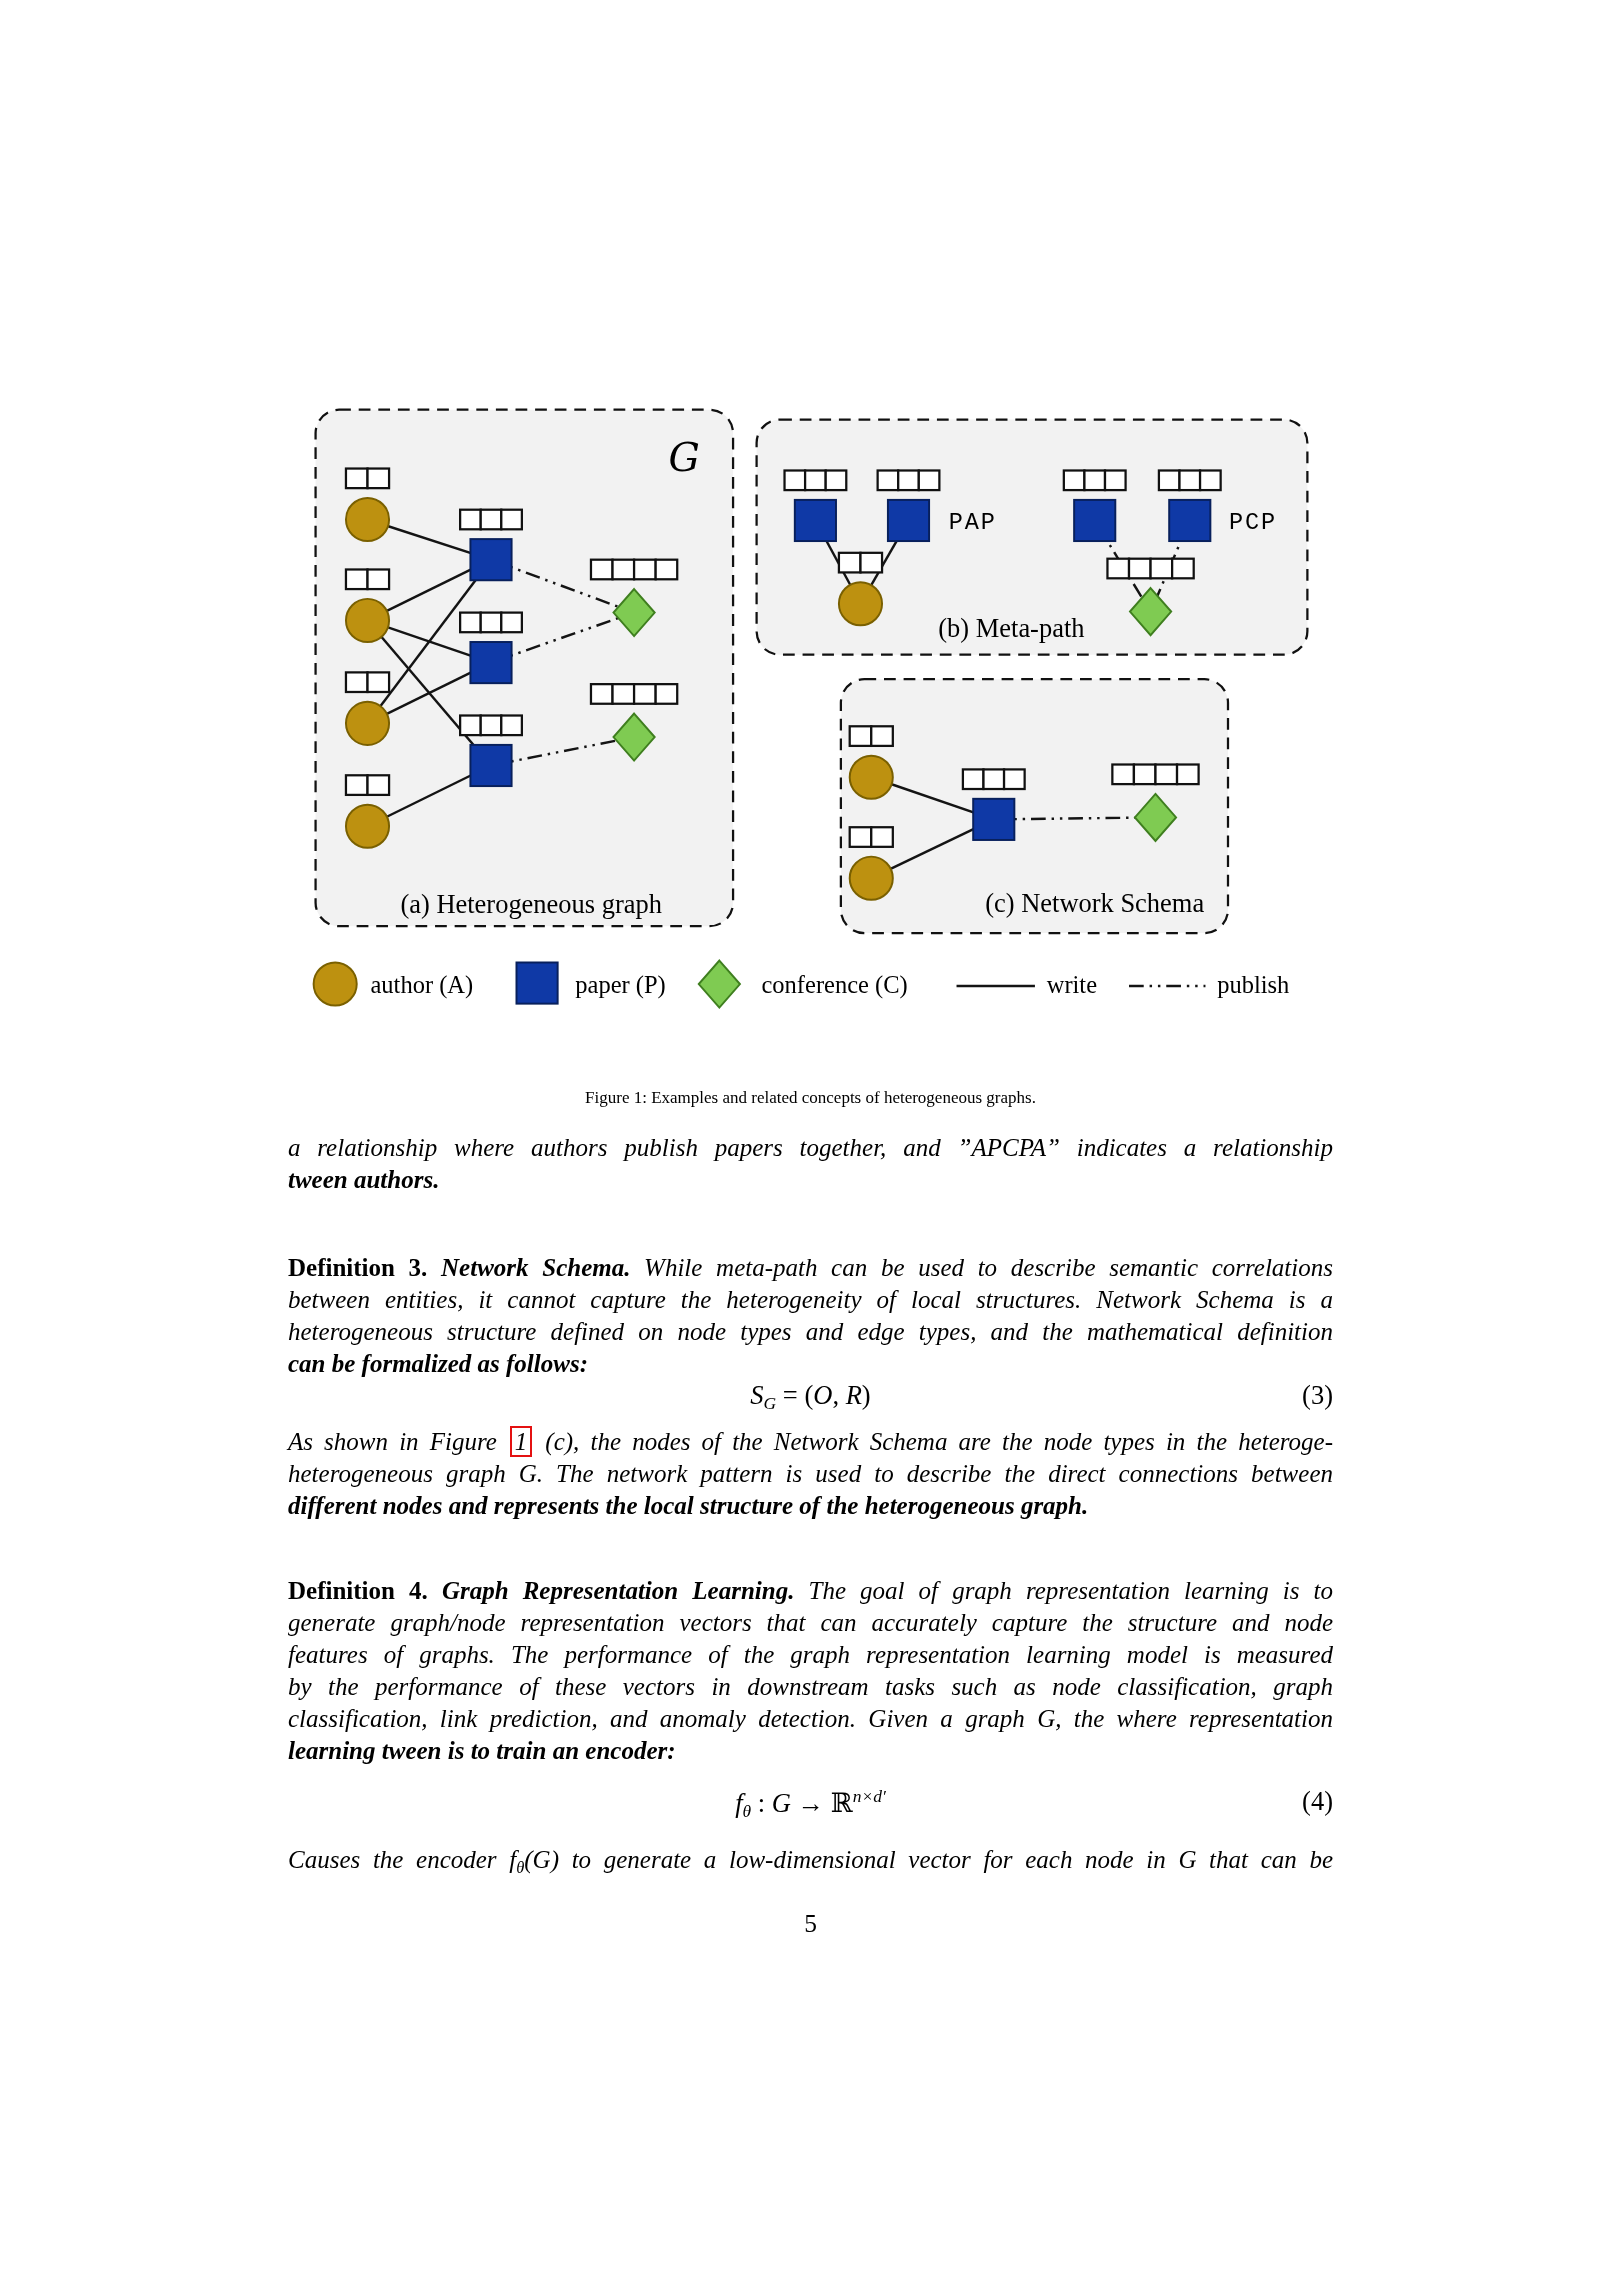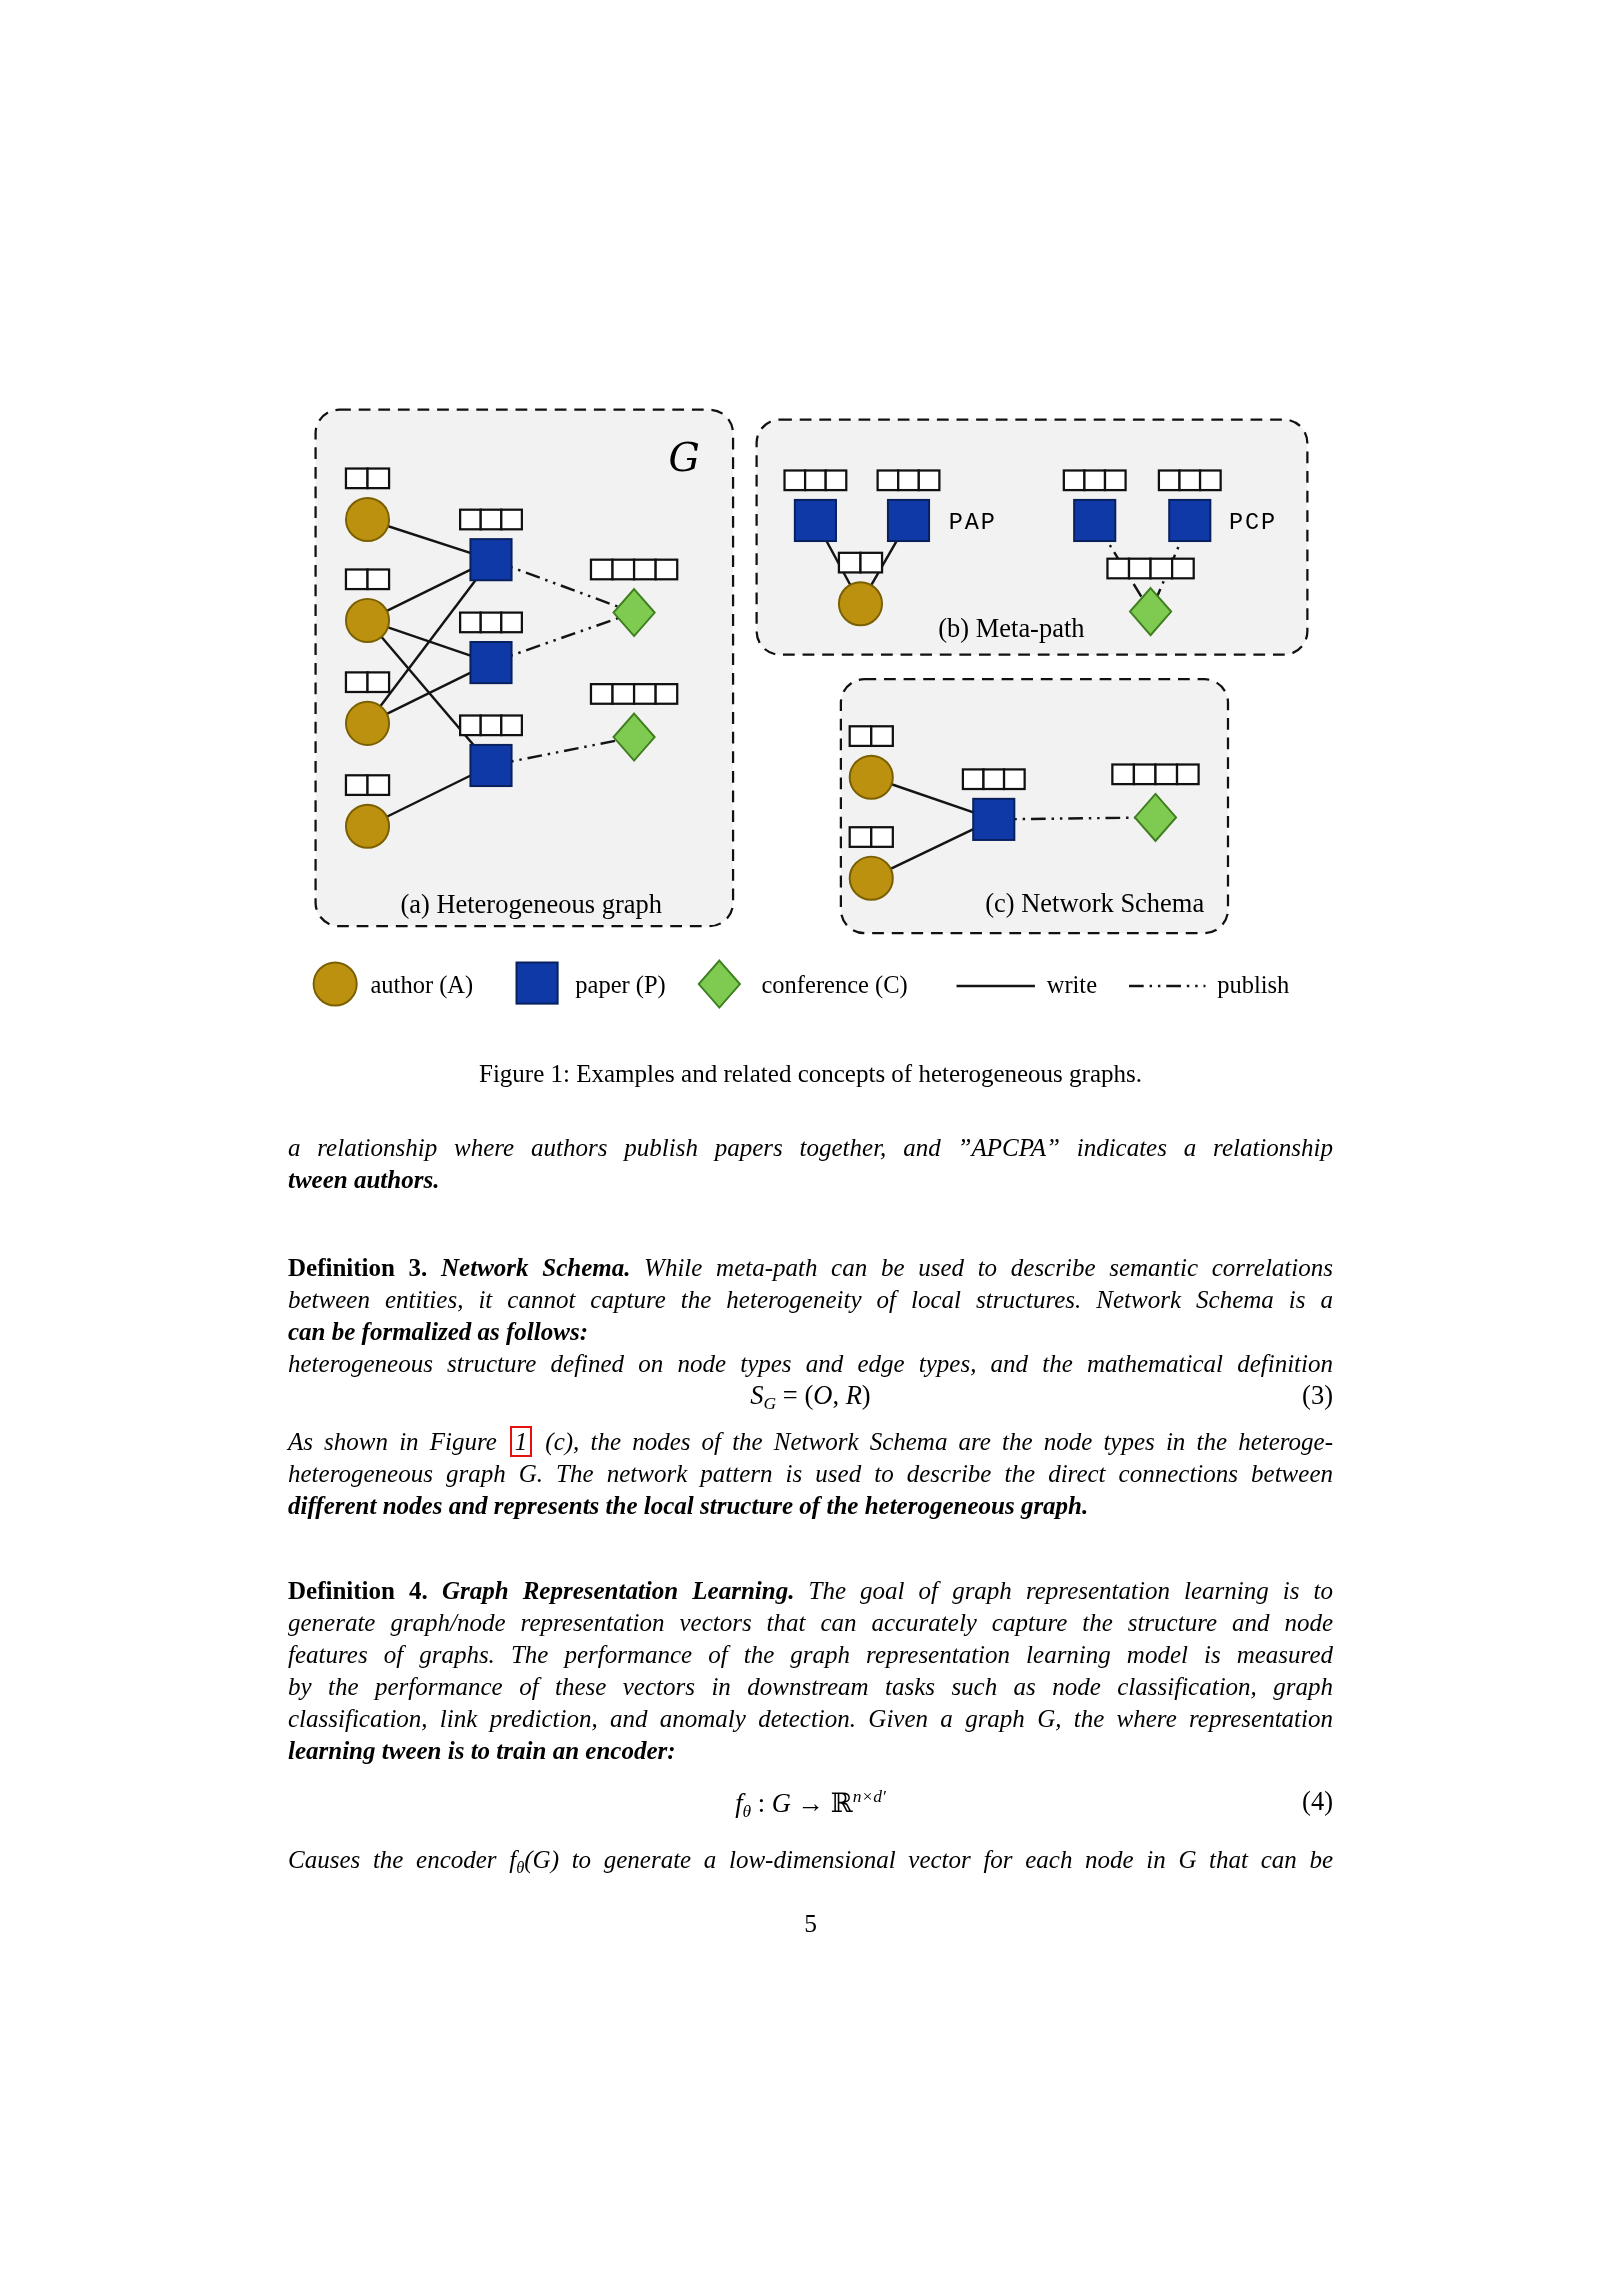--- a/index.html
+++ b/index.html
@@ -11,22 +11,22 @@
   .panel{fill:#F2F2F2;stroke:#111;stroke-width:2.3;stroke-dasharray:12 8;}
   .edge{stroke:#141414;stroke-width:2.5;fill:none;}
   .edge.publish{stroke-dasharray:15 6 2.5 6 2.5 6;}
   .cell{fill:#ffffff;stroke:#111;stroke-width:2.3;}
   text{font-family:"Liberation Serif","DejaVu Serif",serif;}
   .cap{font-size:27px;}
   .mono{font-family:"Liberation Mono","DejaVu Sans Mono",monospace;font-size:24px;letter-spacing:2px;}
   .glabel{font-style:italic;font-size:40px;font-family:"DejaVu Serif","Liberation Serif",serif;}
   .legend-label{font-size:25px;}
   #figure-caption{
-    position:absolute;left:288px;top:1059px;width:1045px;text-align:center;
-    font-size:25px;line-height:29px;
+    position:absolute;left:288px;top:1083px;width:1045px;text-align:center;
+    font-size:17px;line-height:29px;
   }
   #text-column{position:absolute;left:288px;top:0;width:1045px;height:2200px;}
   .para,.eq{position:absolute;left:0;width:100%;}
   .line{
     font-size:25px;line-height:32px;height:32px;
     text-align:justify;text-align-last:justify;
   }
   .line.last{text-align-last:left;font-weight:bold;}
   .run-i{font-style:italic;}
   .run-b{font-weight:bold;}
@@ -159,22 +159,22 @@
 <div id="figure-caption">Figure 1: Examples and related concepts of heterogeneous graphs.</div>
 
 <div id="text-column">
     <div class="para" style="top: 1132px;">
       <div class="line"><span class="run-i">a relationship where authors publish papers together, and ”APCPA” indicates a relationship</span></div>
       <div class="line last"><span class="run-i">tween authors.</span></div>
     </div>
     <div class="para" style="top: 1252px;">
       <div class="line"><span class="run-b">Definition 3. </span><span class="run-bi">Network Schema. </span><span class="run-i">While meta-path can be used to describe semantic correlations</span></div>
       <div class="line"><span class="run-i">between entities, it cannot capture the heterogeneity of local structures.  Network Schema is a</span></div>
+      <div class="line"><span class="run-i">heterogeneous structure defined on node types and edge types, and the mathematical definition</span></div>
       <div class="line last"><span class="run-i">can be formalized as follows:</span></div>
-      <div class="line"><span class="run-i">heterogeneous structure defined on node types and edge types, and the mathematical definition</span></div>
     </div>
     <div class="eq" style="top: 1380px;"><span><span class="run-i">S</span><span class="run-sub">G</span><span class="run-r"> = (</span><span class="run-i">O</span><span class="run-r">, </span><span class="run-i">R</span><span class="run-r">)</span></span><span class="eq-tag">(3)</span></div>
     <div class="para" style="top: 1426px;">
       <div class="line"><span class="run-i">As shown in Figure </span><span class="run-ref">1</span><span class="run-i"> (c), the nodes of the Network Schema are the node types in the heteroge-</span></div>
       <div class="line"><span class="run-i">heterogeneous graph G. The network pattern is used to describe the direct connections between</span></div>
       <div class="line last"><span class="run-i">different nodes and represents the local structure of the heterogeneous graph.</span></div>
     </div>
     <div class="para" style="top: 1575px;">
       <div class="line"><span class="run-b">Definition 4. </span><span class="run-bi">Graph Representation Learning. </span><span class="run-i">The goal of graph representation learning is to</span></div>
       <div class="line"><span class="run-i">generate graph/node representation vectors that can accurately capture the structure and node</span></div>

